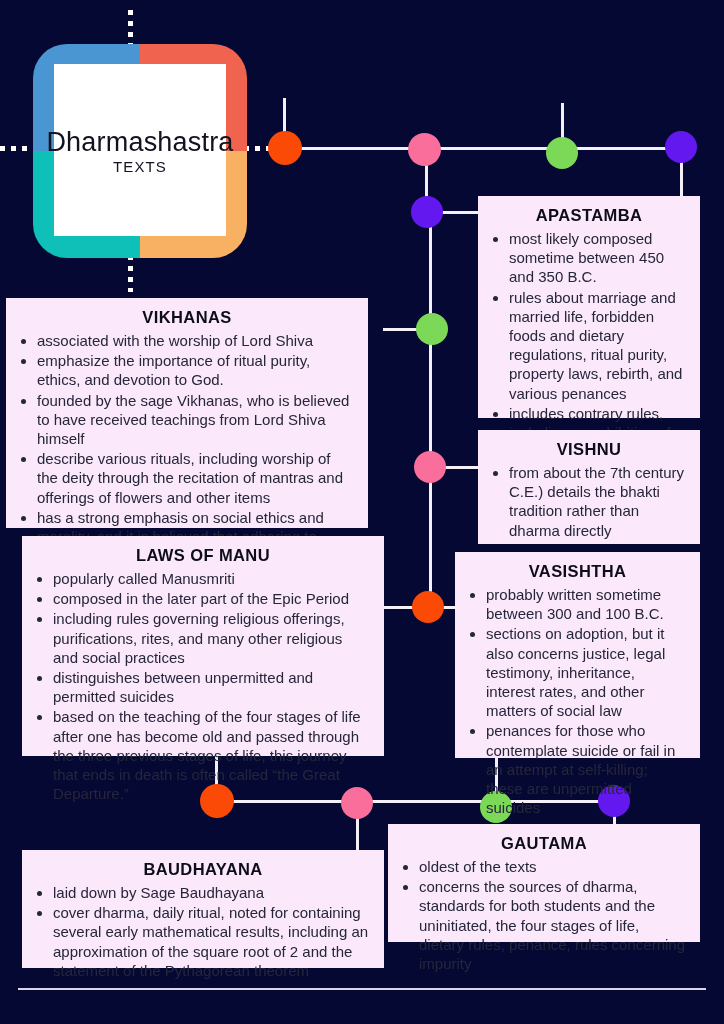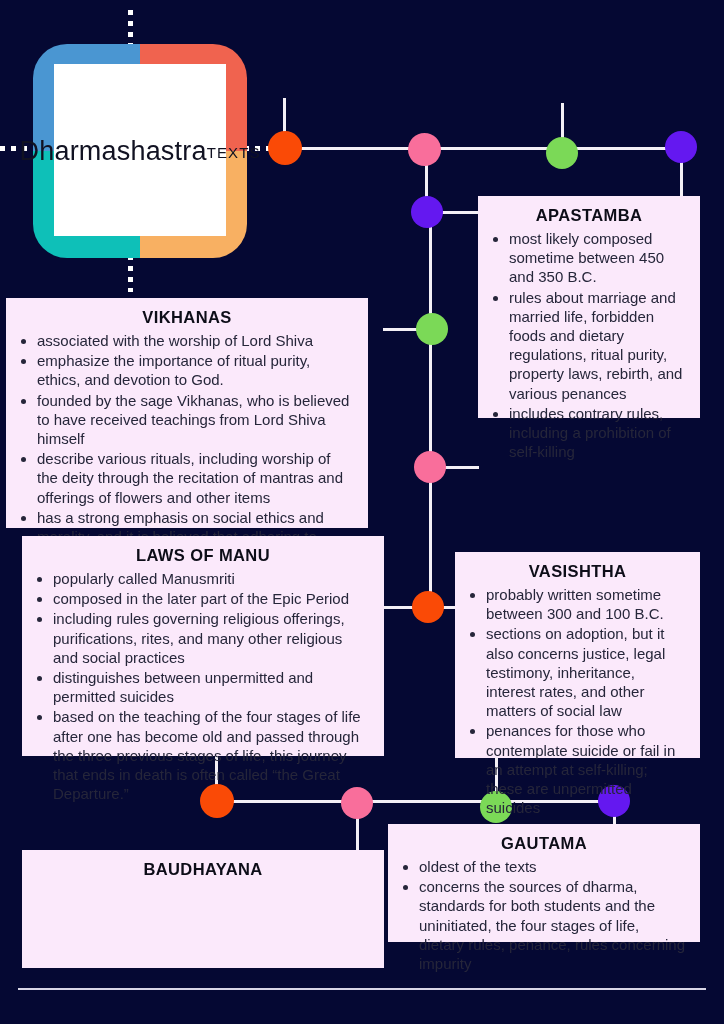--- a/index.html
+++ b/index.html
@@ -30,21 +30,21 @@
   
   #logo{position:absolute;left:33px;top:44px;width:214px;height:214px;}
   #logo .q{position:absolute;width:107px;height:107px;}
   #logo .tl{left:0;top:0;background:#4a96d2;border-top-left-radius:34px;}
   #logo .tr{left:107px;top:0;background:#f0634f;border-top-right-radius:34px;}
   #logo .bl{left:0;top:107px;background:#0ec0b8;border-bottom-left-radius:34px;}
   #logo .br{left:107px;top:107px;background:#f8b062;border-bottom-right-radius:34px;}
   #logo .plate{position:absolute;left:21px;top:20px;width:172px;height:172px;background:#ffffff;}
   #logo .txt{
     position:absolute;left:0;top:0;width:214px;height:214px;
-    display:flex;flex-direction:row;align-items:center;justify-content:center;
+    display:flex;flex-direction:column;align-items:center;justify-content:center;
     pointer-events:none;
   }
   #logo .name{font-size:27px;color:#111222;letter-spacing:.2px;line-height:1;}
   #logo .sub{font-size:15px;color:#111222;letter-spacing:1.1px;margin-top:3px;line-height:1;}
 
   
   .card{
     position:absolute;
     background:#fbe9fb;
     color:#1b1b2b;
@@ -157,20 +157,26 @@
     <h3>VIKHANAS</h3>
     <ul>
       <li>associated with the worship of Lord Shiva</li>
       <li>emphasize the importance of ritual purity, ethics, and devotion to God.</li>
       <li>founded by the sage Vikhanas, who is believed to have received teachings from Lord Shiva himself</li>
       <li>describe various rituals, including worship of the deity through the recitation of mantras and offerings of flowers and other items</li>
       <li>has a strong emphasis on social ethics and morality, and it is believed that adhering to these principles is essential for spiritual progress</li>
     </ul>
   </div>
 
+  <div class="card" style="left:478px;top:430px;width:222px;height:114px;">
+    <h3>VISHNU</h3>
+    <ul>
+      <li>from about the 7th century C.E.) details the bhakti tradition rather than dharma directly</li>
+    </ul>
+  </div>
 
   <div class="card" style="left:22px;top:536px;width:362px;height:220px;">
     <h3>LAWS OF MANU</h3>
     <ul>
       <li>popularly called Manusmriti</li>
       <li>composed in the later part of the Epic Period</li>
       <li>including rules governing religious offerings, purifications, rites, and many other religious and social practices</li>
       <li>distinguishes between unpermitted and permitted suicides</li>
       <li>based on the teaching of the four stages of life after one has become old and passed through the three previous stages of life, this journey that ends in death is often called “the Great Departure.”</li>
     </ul>
@@ -180,20 +186,24 @@
     <h3>VASISHTHA</h3>
     <ul>
       <li>probably written sometime between 300 and 100 B.C.</li>
       <li>sections on adoption, but it also concerns justice, legal testimony, inheritance, interest rates, and other matters of social law</li>
       <li>penances for those who contemplate suicide or fail in an attempt at self-killing; these are unpermitted suicides</li>
     </ul>
   </div>
 
   <div class="card" style="left:22px;top:850px;width:362px;height:118px;">
     <h3>BAUDHAYANA</h3>
+    <ul>
+      <li>laid down by Sage Baudhayana</li>
+      <li>cover dharma, daily ritual, noted for containing several early mathematical results, including an approximation of the square root of 2 and the statement of the Pythagorean theorem</li>
+    </ul>
   </div>
 
   <div class="card" style="left:388px;top:824px;width:312px;height:118px;">
     <h3>GAUTAMA</h3>
     <ul>
       <li>oldest of the texts</li>
       <li>concerns the sources of dharma, standards for both students and the uninitiated, the four stages of life, dietary rules, penance, rules concerning impurity</li>
     </ul>
   </div>
 

